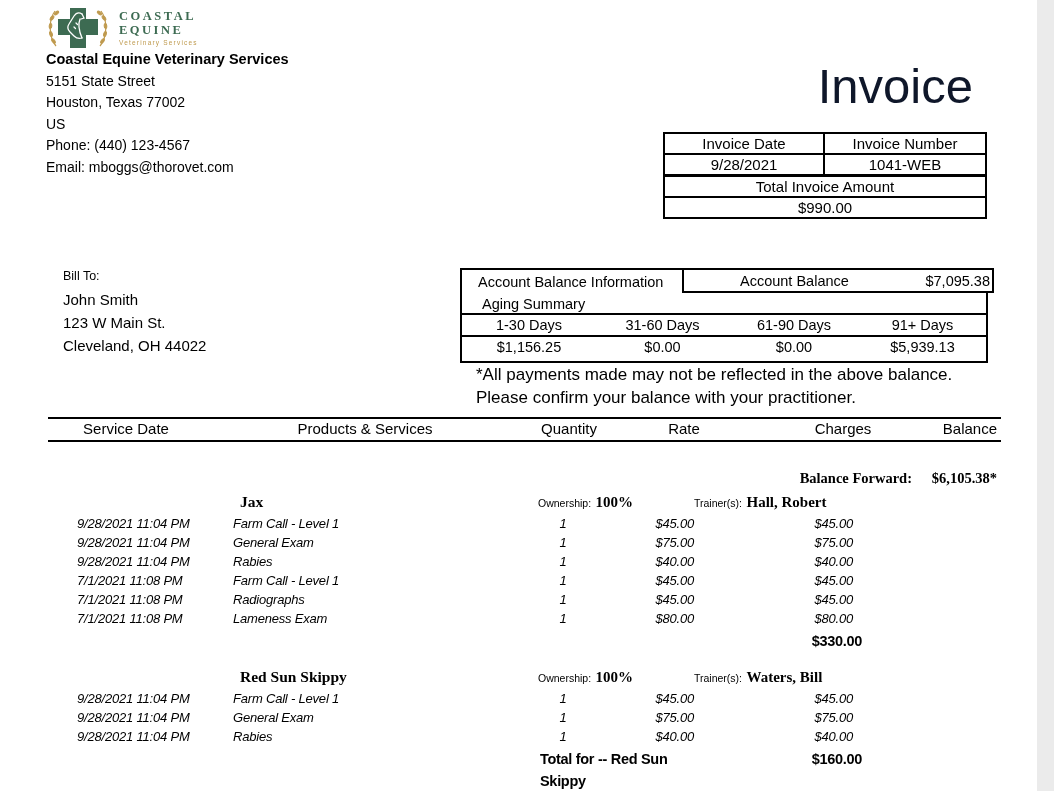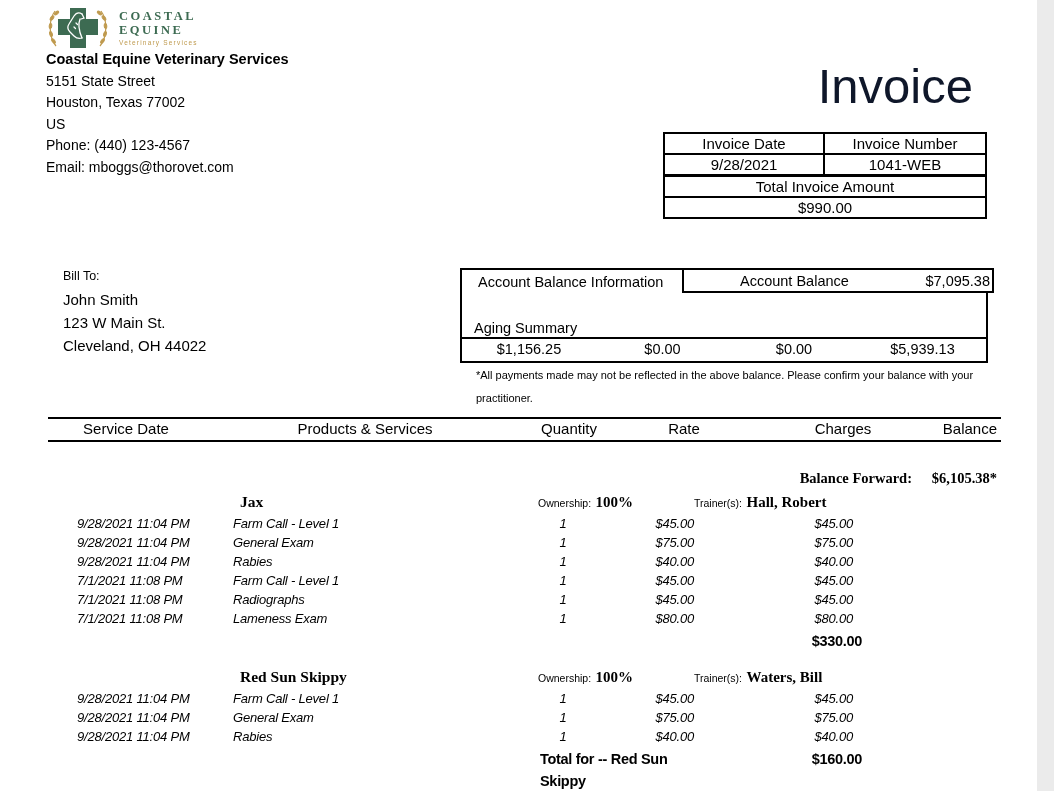--- a/index.html
+++ b/index.html
@@ -30,25 +30,25 @@
   
   .billto { position:absolute; left:63px; top:269px; }
   .billto-label { font-size:12.5px; }
   .billto-lines { font-size:15px; line-height:23px; margin-top:5px; }
 
   
   .acct { position:absolute; left:460px; top:268px; width:528px; height:95px; border:2px solid #000; font-size:14.5px; }
   .acct-r1 { height:24px; display:flex; align-items:center; padding-left:16px; }
   .acct-overlay { position:absolute; left:220px; top:-2px; width:312px; height:25px; border:2px solid #000; background:#fff;
     display:flex; align-items:center; justify-content:space-between; padding-left:56px; padding-right:2px; }
-  .acct-r2 { height:21px; line-height:21px; padding-left:12px; border-bottom:2px solid #000;margin-top:24px; }
+  .acct-r2 { height:21px; line-height:21px; padding-left:20px; border-bottom:2px solid #000; }
   .acct-grid { display:grid; grid-template-columns:134px 133px 130px 1fr; align-items:center; text-align:center; }
   .acct-r3 { height:22px; border-bottom:2px solid #000; }
   .acct-r4 { height:20px; }
-  .footnote { position:absolute; left:476px; top:364px; width:500px; font-size:11px; line-height:22.5px; }
+  .footnote { position:absolute; left:476px; top:364px; width:500px; font-size:17px; line-height:22.5px; }
 
   
   .rule { position:absolute; left:48px; width:953px; height:2px; background:#000; }
   .rule-top { top:417px; } .rule-bot { top:440px; }
   .thead { position:absolute; left:0; top:420px; width:1037px; height:18px; font-size:15px; }
   .thead span { position:absolute; white-space:nowrap; }
   .th-c { transform:translateX(-50%); }
   .th-date { left:126px; } .th-prod { left:365px; } .th-qty { left:569px; }
   .th-rate { left:684px; } .th-chg { left:843px; }
   .th-bal { left:900px; width:97px; text-align:right; }
@@ -164,20 +164,27 @@
     <div class="acct-overlay">
       <span>Account Balance</span>
       <span>$7,095.38</span>
     </div>
     <div class="acct-r1">
       <span>Account Balance Information</span>
     </div>
     <div class="acct-r2">
       <span>Aging Summary</span>
     </div>
+    <div class="acct-r3 acct-grid">
+
+    <span>1-30 Days</span>
+        <span>31-60 Days</span>
+        <span>61-90 Days</span>
+        <span>91+ Days</span>
+      </div>
     <div class="acct-r4 acct-grid">
 
     <span>$1,156.25</span>
         <span>$0.00</span>
         <span>$0.00</span>
         <span>$5,939.13</span>
       </div>
   </div>
   <div class="footnote">*All payments made may not be reflected in the above balance. Please confirm your balance with your practitioner.</div>
 

